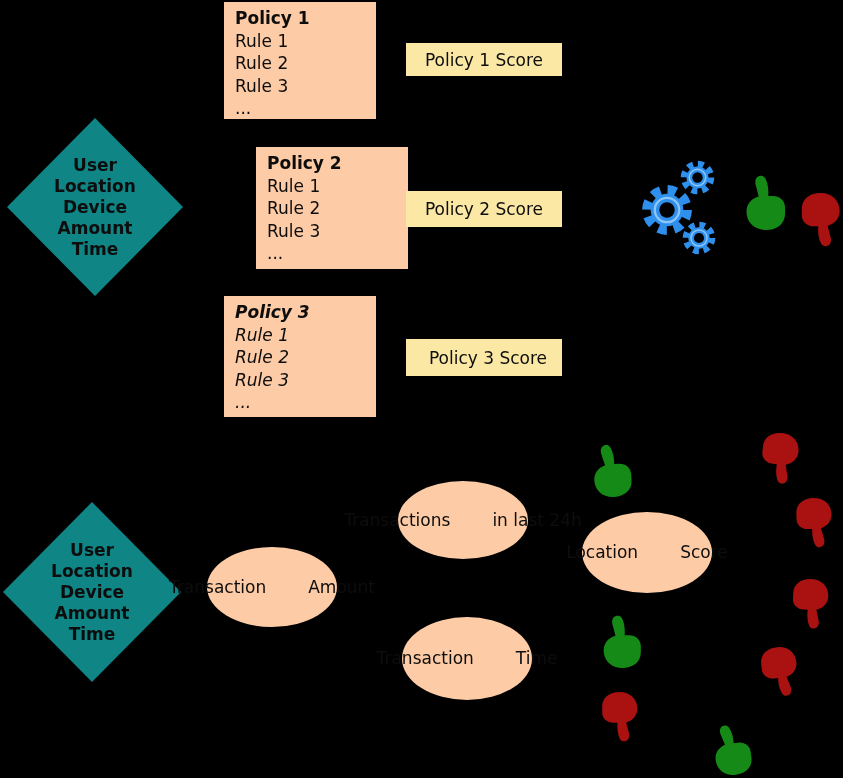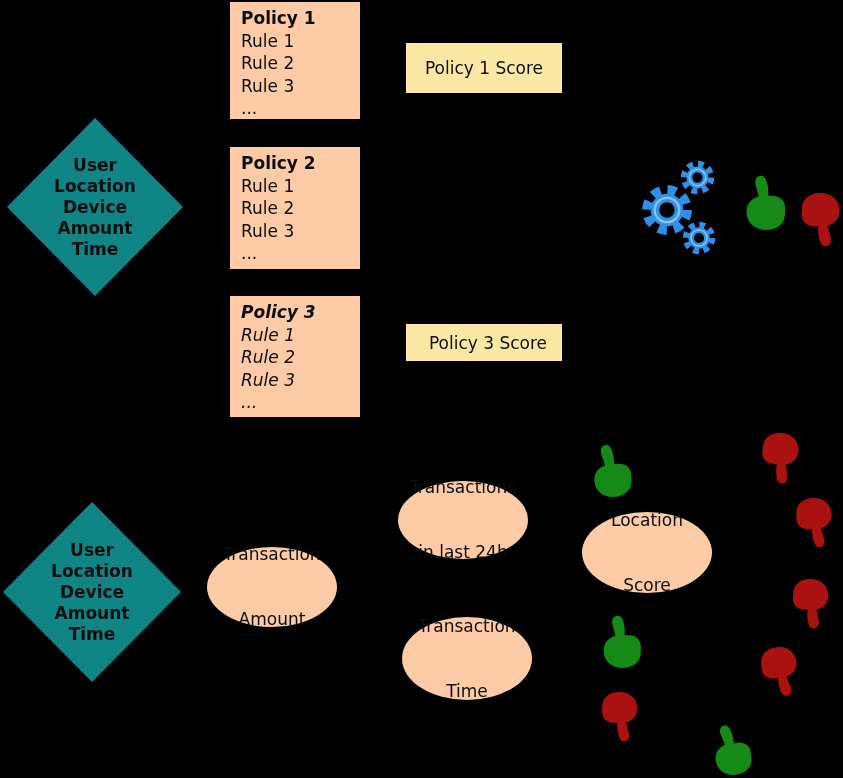--- a/index.html
+++ b/index.html
@@ -24,22 +24,22 @@
     justify-content: center;
     text-align: center;
     font-weight: bold;
     font-size: 17px;
     line-height: 21px;
   }
   .diamond div { white-space: nowrap; text-align: center; }
 
   
   .policy-box {
-    left: 230px;
-    width: 130px;
+    left: 224px;
+    width: 152px;
     box-sizing: border-box;
     background: var(--node-fill, #fdcba5);
     padding: 5px 0 0 11px;
     font-size: 17px;
     line-height: 22.5px;
   }
   .policy-title { font-weight: bold; }
 
   
   .score-box {
@@ -52,21 +52,21 @@
     display: flex;
     align-items: center;
     justify-content: center;
   }
 
   
   .ellipse {
     background: var(--node-fill, #fdcba5);
     border-radius: 50%;
     display: flex;
-    flex-direction: column;
+    flex-direction: row;
     align-items: center;
     justify-content: center;
     text-align: center;
     font-size: 17px;
     line-height: 23px;
     gap: 42px;
   }
   .ellipse div { white-space: nowrap; }
 
   
@@ -102,40 +102,43 @@
   </div>
 
   <div class="abs policy-box" style="top:2px; height:117px;">
     <div class="policy-title">Policy 1</div>
     <div class="policy-rule">Rule 1</div>
     <div class="policy-rule">Rule 2</div>
     <div class="policy-rule">Rule 3</div>
     <div class="policy-rule">...</div>
   </div>
 
-  <div class="abs policy-box" style="top:147px; height:122px;">
+  <div class="abs policy-box" style="top:147px; height:122px;margin-left:32px;">
     <div class="policy-title">Policy 2</div>
     <div class="policy-rule">Rule 1</div>
     <div class="policy-rule">Rule 2</div>
     <div class="policy-rule">Rule 3</div>
     <div class="policy-rule">...</div>
   </div>
 
   <div class="abs policy-box" style="top:296px; height:121px;font-style:italic;">
     <div class="policy-title">Policy 3</div>
     <div class="policy-rule">Rule 1</div>
     <div class="policy-rule">Rule 2</div>
     <div class="policy-rule">Rule 3</div>
     <div class="policy-rule">...</div>
   </div>
 
-  <div class="abs score-box" style="top:43px; height:50px;">
+  <div class="abs score-box" style="top:43px; height:33px;">
     <span>Policy 1 Score</span>
   </div>
-  <div class="abs score-box" style="top:324px; height:37px;padding-left:8px;">
+  <div class="abs score-box" style="top:191px; height:36px;">
+    <span>Policy 2 Score</span>
+  </div>
+  <div class="abs score-box" style="top:339px; height:37px;padding-left:8px;">
     <span>Policy 3 Score</span>
   </div>
 
   <div class="abs" style="left:634px; top:154px; width:90px; height:110px;">
     <svg class="abs" style="left:4px; top:27px; width:58px; height:58px;">
         <use href="#gear-shape"></use>
       </svg>
     <svg class="abs" style="left:44px; top:4px; width:39px; height:39px;">
         <use href="#gear-shape"></use>
       </svg>

